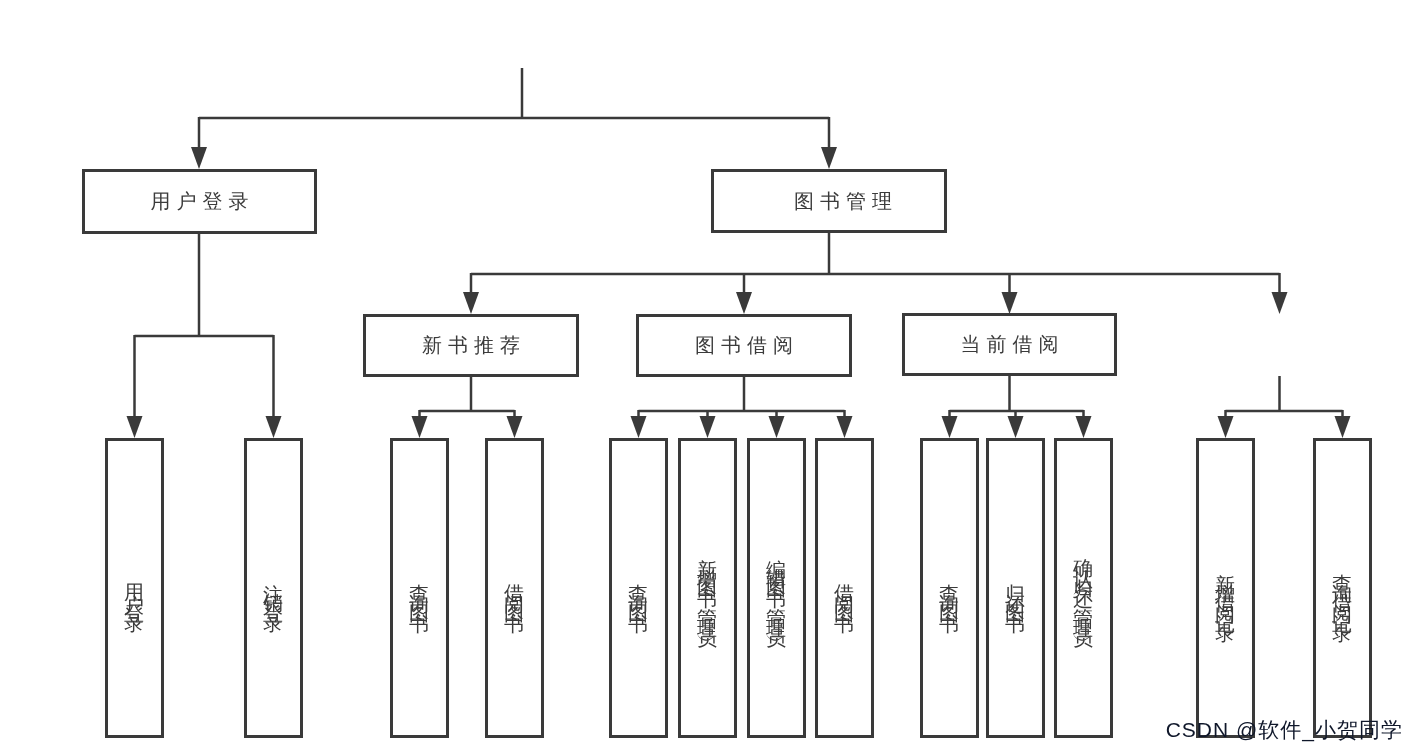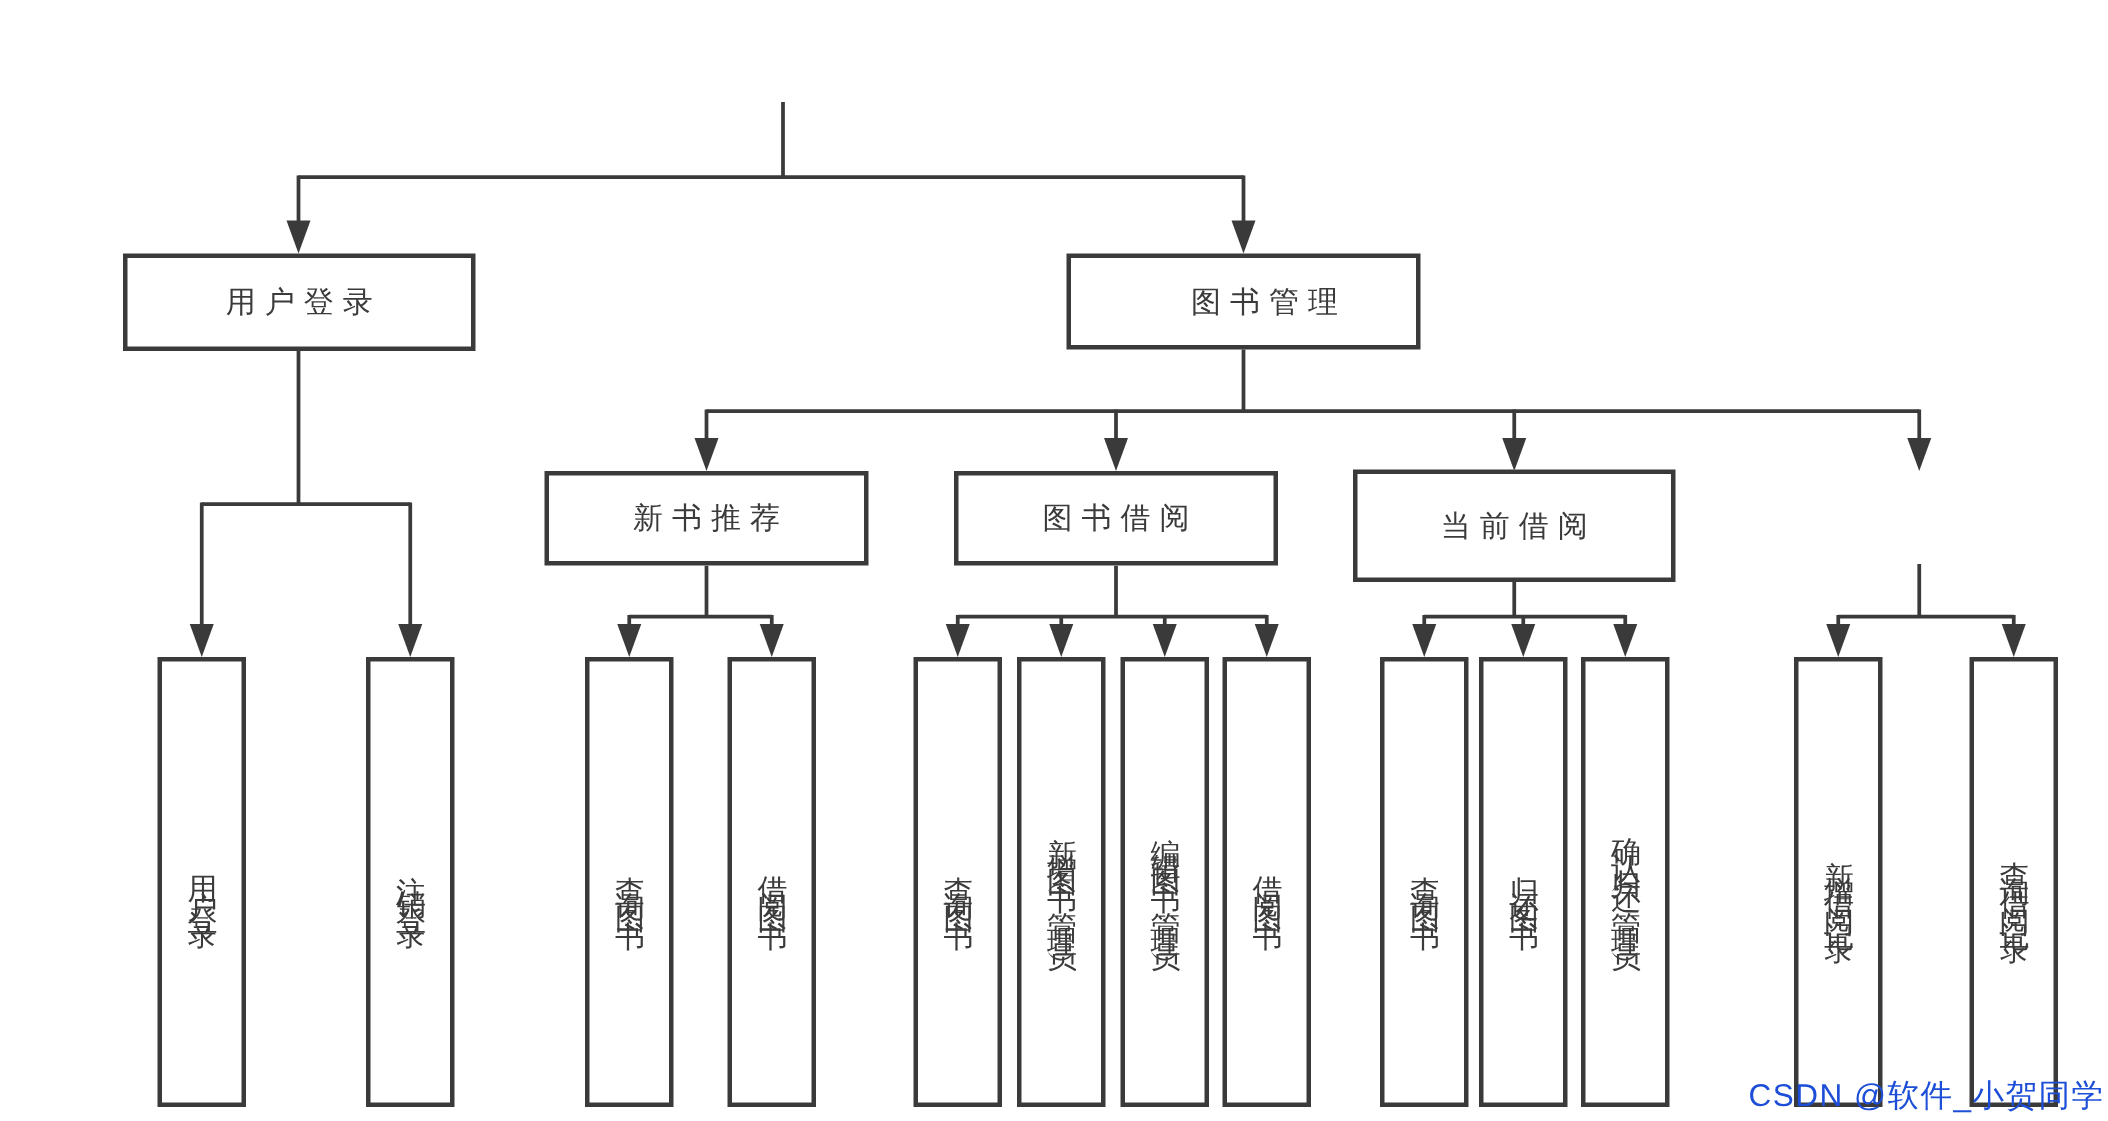--- a/index.html
+++ b/index.html
@@ -46,21 +46,21 @@
     font-size: 20px;
     letter-spacing: 0.5em;
     line-height: 1.1;
     white-space: nowrap;
   }
   .watermark {
     position: absolute;
     right: 2px;
     bottom: 3px;
     font-size: 21px;
-    color: #1d4ed8;
+    color: #0f172a;
     letter-spacing: 1px;
     white-space: nowrap;
   }
 </style>
 </head>
 <body>
 
 <div class="stage">
 
   <svg class="connectors" viewBox="0 0 1405 747" fill="none" stroke="#3a3a3a" stroke-width="2.5">
@@ -146,21 +146,21 @@
   <div class="box" style="left:711px; top:169px; width:236px; height:64px;padding-left:28px;">
     <span>图书管理</span>
   </div>
 
   <div class="box" style="left:363px; top:314px; width:216px; height:63px;">
     <span>新书推荐</span>
   </div>
   <div class="box" style="left:636px; top:314px; width:216px; height:63px;">
     <span>图书借阅</span>
   </div>
-  <div class="box" style="left:902px; top:313px; width:215px; height:75px;font-family:Liberation Mono, monospace;">
+  <div class="box" style="left:902px; top:313px; width:215px; height:63px;font-family:Liberation Mono, monospace;">
     <span>当前借阅</span>
   </div>
 
   <div class="vbox" style="left:105px; top:438px; width:59px; height:300px;">
     <span class="vtext">用户登录</span>
   </div>
   <div class="vbox" style="left:244px; top:438px; width:59px; height:300px;">
     <span class="vtext">注销登录</span>
   </div>
 

